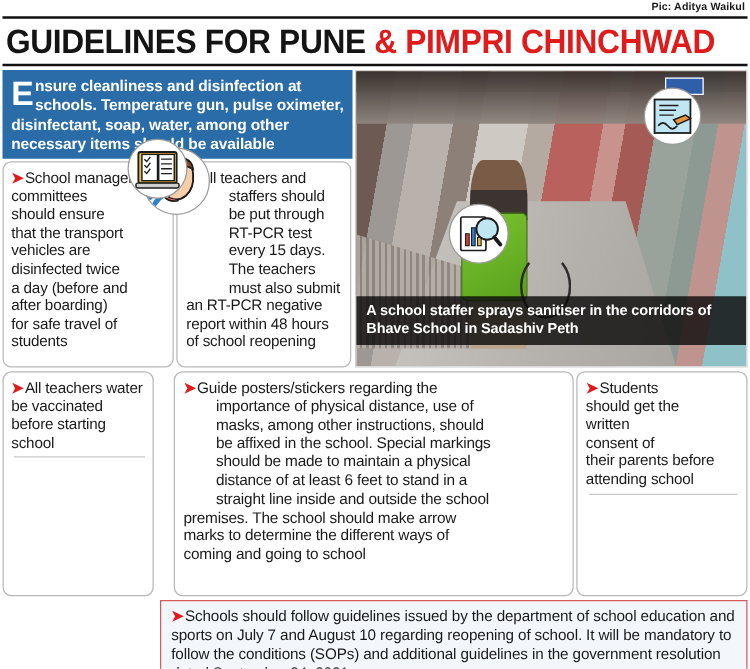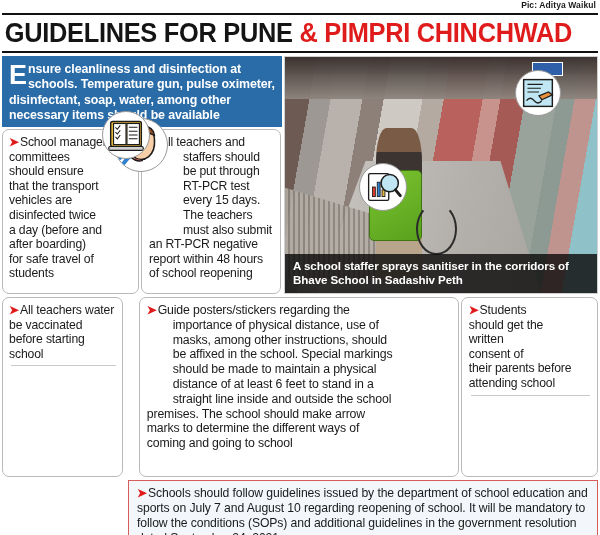--- a/index.html
+++ b/index.html
@@ -141,21 +141,21 @@
   .photo-hose {
     position:absolute; left:42%; top:62%; width:13%; height:22%;
     border: 2px solid #2b2b2b; border-radius: 50%;
     border-top-color: transparent;
   }
   .photo-signboard {
     position:absolute; right:11%; top:2%; width:10%; height:6%;
     background:#2f5fa8; border:1px solid #fff;
   }
   .caption {
-    position: absolute; left: 0; right: 0; bottom: 0;
+    position: absolute; left: 0; right: 0; bottom: 17px;
     background: rgba(14,12,12,0.82);
     color: #fff;
     padding: 5px 7px 6px 8px;
     font-size: 11.6px;
     line-height: 14px;
     font-weight: bold;
     letter-spacing: -0.1px;
   }
 
   

